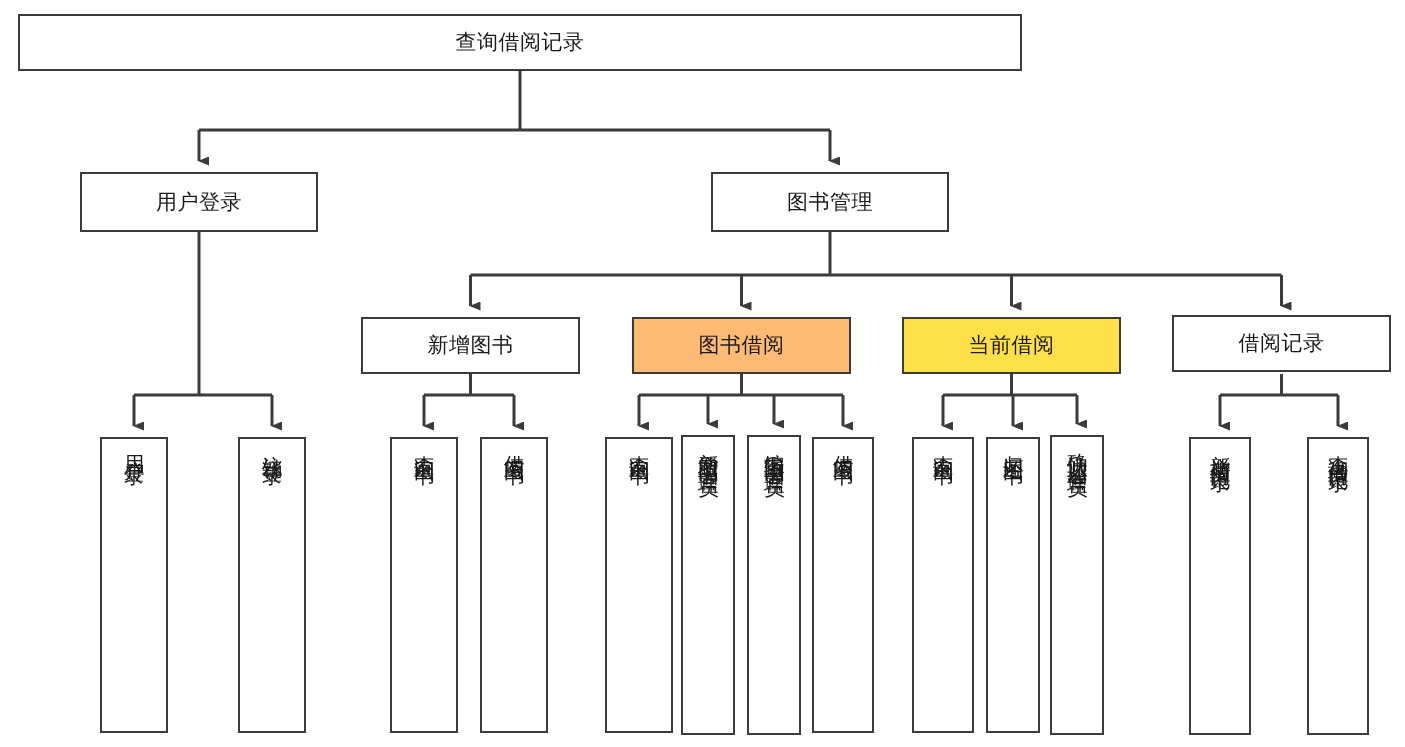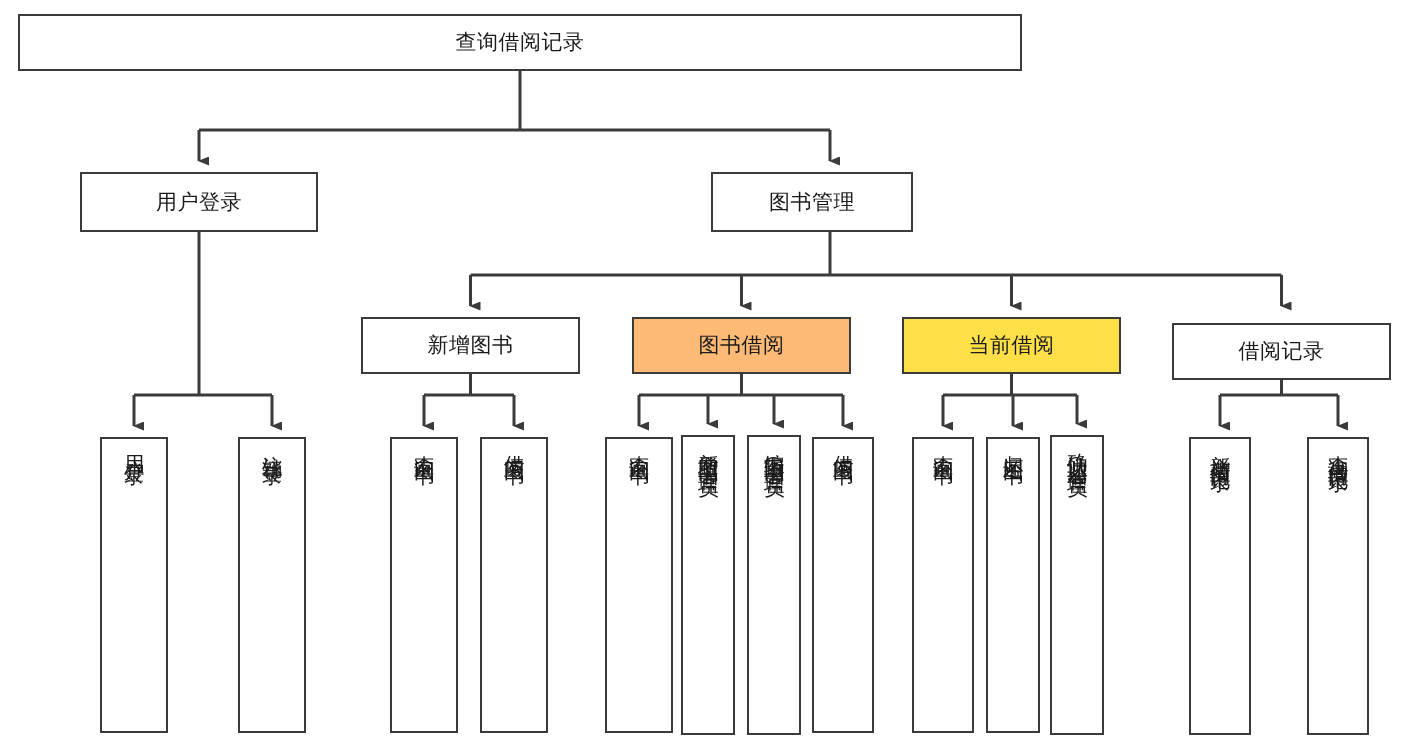--- a/index.html
+++ b/index.html
@@ -116,33 +116,33 @@
       </g>
   </svg>
 
   <div id="node-layer">
       <div class="node horiz" style="left: 18px; top: 14px; width: 1004px; height: 57px; border-color: rgb(59, 59, 59); background: rgb(255, 255, 255);">
         <span class="node-label" style="color: rgb(26, 26, 26);">查询借阅记录</span>
       </div>
       <div class="node horiz" style="left: 80px; top: 172px; width: 238px; height: 60px; border-color: rgb(59, 59, 59); background: rgb(255, 255, 255);">
         <span class="node-label" style="color: rgb(26, 26, 26);">用户登录</span>
       </div>
-      <div class="node horiz" style="left: 711px; top: 172px; width: 202px; height: 60px; border-color: rgb(59, 59, 59); background: rgb(255, 255, 255);">
+      <div class="node horiz" style="left: 711px; top: 172px; width: 238px; height: 60px; border-color: rgb(59, 59, 59); background: rgb(255, 255, 255);">
         <span class="node-label" style="color: rgb(26, 26, 26);">图书管理</span>
       </div>
       <div class="node horiz" style="left: 361px; top: 317px; width: 219px; height: 57px; border-color: rgb(59, 59, 59); background: rgb(255, 255, 255);">
         <span class="node-label" style="color: rgb(26, 26, 26);">新增图书</span>
       </div>
       <div class="node horiz" style="left: 632px; top: 317px; width: 219px; height: 57px; border-color: rgb(59, 59, 59); background: #fdba74;">
         <span class="node-label" style="color: rgb(26, 26, 26);">图书借阅</span>
       </div>
       <div class="node horiz" style="left: 902px; top: 317px; width: 219px; height: 57px; border-color: rgb(59, 59, 59); background: #fde047;">
         <span class="node-label" style="color: rgb(26, 26, 26);">当前借阅</span>
       </div>
-      <div class="node horiz" style="left: 1172px; top: 323px; width: 219px; height: 57px; border-color: rgb(59, 59, 59); background: rgb(255, 255, 255);">
+      <div class="node horiz" style="left: 1172px; top: 315px; width: 219px; height: 57px; border-color: rgb(59, 59, 59); background: rgb(255, 255, 255);">
         <span class="node-label" style="color: rgb(26, 26, 26);">借阅记录</span>
       </div>
       <div class="node vert" style="left: 100px; top: 437px; width: 68px; height: 296px; border-color: rgb(59, 59, 59); background: rgb(255, 255, 255);">
         <span class="node-label" style="color: rgb(26, 26, 26);">用户登录</span>
       </div>
       <div class="node vert" style="left: 238px; top: 437px; width: 68px; height: 296px; border-color: rgb(59, 59, 59); background: rgb(255, 255, 255);">
         <span class="node-label" style="color: rgb(26, 26, 26);">注销登录</span>
       </div>
       <div class="node vert" style="left: 390px; top: 437px; width: 68px; height: 296px; border-color: rgb(59, 59, 59); background: rgb(255, 255, 255);">
         <span class="node-label" style="color: rgb(26, 26, 26);">查询图书</span>

